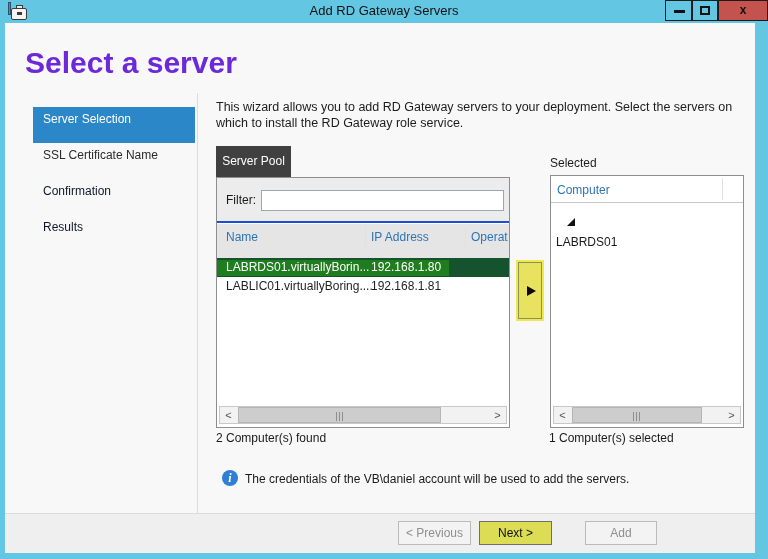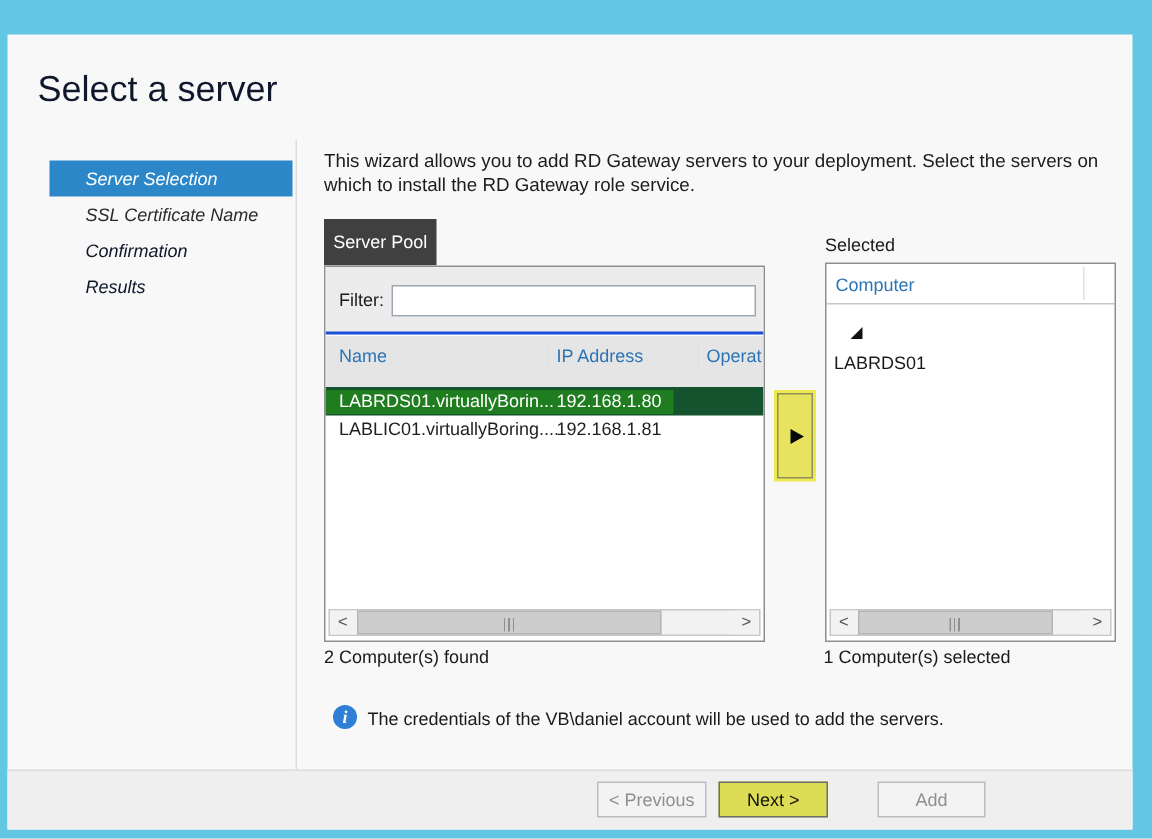--- a/index.html
+++ b/index.html
@@ -19,25 +19,25 @@
   .app-icon .flag { position:absolute; left:0; top:0; width:3px; height:13px; background:#5F87A5; border:1px solid #2F4F66; }
   .app-icon .latch { position:absolute; left:9px; top:10px; width:5px; height:3px; background:#3A3A3A; }
 
   .win-btn { position:absolute; top:0; height:21px; border:1px solid #1b1b1b; cursor:default; }
   .btn-min { left:665px; width:27px; background:#63C6E3; }
   .btn-max { left:692px; width:26px; background:#63C6E3; }
   .btn-close { left:718px; width:50px; background:#C4534E; text-align:center; font-weight:bold; font-size:12px; color:#111; line-height:19px; }
   .glyph-min { position:absolute; left:8px; top:9px; width:11px; height:3px; background:#111; }
   .glyph-max { position:absolute; left:7px; top:5px; width:10px; height:9px; border:2px solid #111; background:transparent; }
 
-  .heading { position:absolute; left:25px; top:46px; font-size:24px; font-weight:400; color:#0f172a; }
+  .heading { position:absolute; left:25px; top:46px; font-size:30px; font-weight:700; color:#6d28d9; }
 
   
   .sidebar { position:absolute; left:33px; top:107px; width:162px; }
-  .side-item { height:24px; line-height:24px; padding-left:24px; color:#2b2b2b;font-style:italic; }
+  .side-item { height:36px; line-height:24px; padding-left:10px; color:#2b2b2b; }
   .side-item.active { background:#2B87C8; color:#FFFFFF; }
   .side-item.disabled { color:#0f172a; }
   .v-divider { position:absolute; left:197px; top:93px; width:1px; height:420px; background:#DCDCDC; }
 
   .description { position:absolute; left:216px; top:99px; width:545px; font-size:12.5px; line-height:16px; color:#1c1c1c; }
 
   .pool-tab { position:absolute; left:216px; top:146px; width:75px; height:31px; background:#404040; color:#fff; text-align:center; line-height:31px; }
 
   
   .left-panel { position:absolute; left:216px; top:177px; width:294px; height:251px; border:1px solid #8E8E8E; background:#fff; overflow:hidden; }
@@ -95,20 +95,36 @@
   .btn-cancel { left:661px; width:73px; background:#D9D9D9; border:1px solid #2F2F2F; color:#000; }
 </style>
 </head>
 <body>
 
 <div id="window">
 
   <div class="content-bg"></div>
   <div class="footer-bg"></div>
 
+  <div class="titlebar">
+    <div class="app-icon">
+      <span class="flag"></span>
+      <span class="handle"></span>
+      <span class="case"></span>
+      <span class="latch"></span>
+    </div>
+    <div class="title-text">Add RD Gateway Servers</div>
+    <div class="win-btn btn-min">
+      <span class="glyph-min"></span>
+    </div>
+    <div class="win-btn btn-max">
+      <span class="glyph-max"></span>
+    </div>
+    <div class="win-btn btn-close">x</div>
+  </div>
 
   <div class="heading">Select a server</div>
 
   <div class="sidebar">
     <div class="side-item active">Server Selection</div>
     <div class="side-item">SSL Certificate Name</div>
     <div class="side-item disabled">Confirmation</div>
     <div class="side-item disabled">Results</div>
   </div>
   <div class="v-divider"></div>

